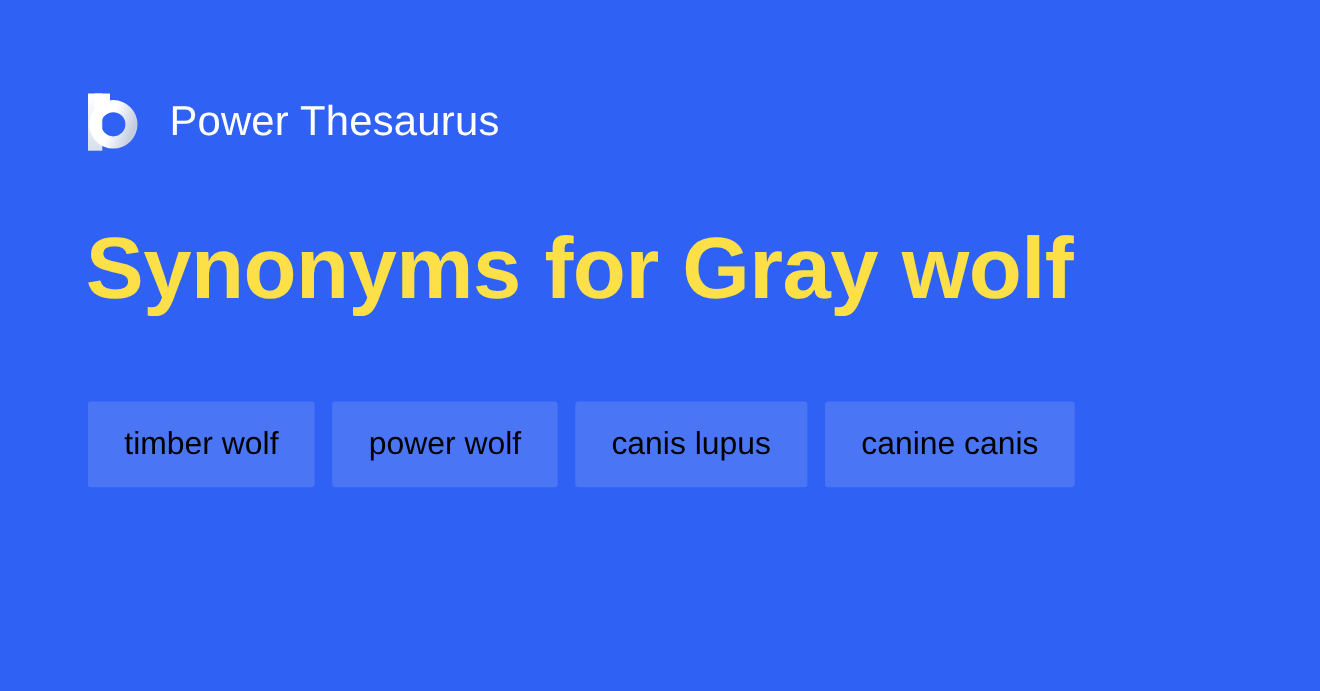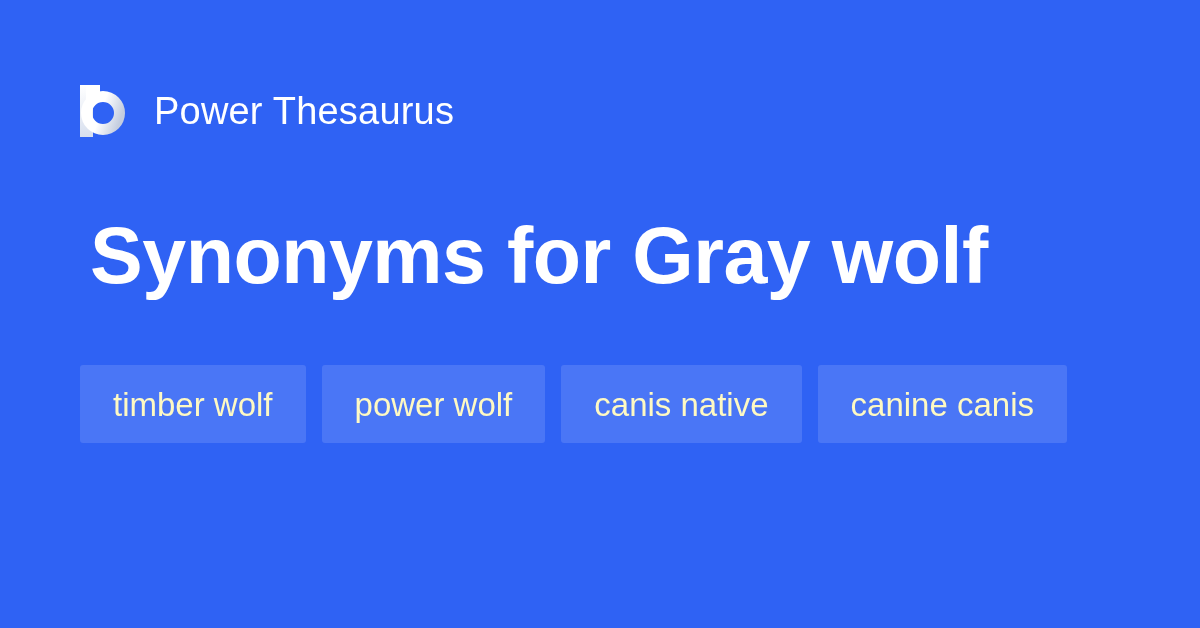--- a/index.html
+++ b/index.html
@@ -50,25 +50,25 @@
     letter-spacing: 0.2px;
     white-space: nowrap;
     text-transform: capitalize;
   }
 
   
   .headline {
     position: absolute;
     left: 78px;
     top: 196px;
-    margin: 12px;
+    margin: 0;
     font-size: 79px;
     line-height: 96px;
     font-weight: 700;
-    color: #ffffff;
+    color: #fde047;
     letter-spacing: -0.5px;
     white-space: nowrap;
   }
 
   
   .chip-list {
     position: absolute;
     left: 80px;
     top: 365px;
     width: 1060px;
@@ -80,22 +80,22 @@
 
   .chip {
     height: 78px;
     box-sizing: border-box;
     display: flex;
     align-items: center;
     justify-content: center;
     padding: 0 33px;
     background: #4a76f6;
     border-radius: 3px;
-    color: #fef9c3;
-    font-size: 33px;
+    color: #000000;
+    font-size: 29px;
     line-height: 1;
     font-weight: 400;
     white-space: nowrap;
   }
 </style>
 </head>
 <body>
 
 <div class="card">
 
@@ -121,17 +121,17 @@
       <rect x="6" y="2" width="14" height="14" fill="#ffffff"></rect>
     </svg>
     <div class="brand-name">power thesaurus</div>
   </div>
 
   <h1 class="headline">Synonyms for Gray wolf</h1>
 
   <div class="chip-list">
     <div class="chip">timber wolf</div>
     <div class="chip">power wolf</div>
-    <div class="chip">canis native</div>
+    <div class="chip">canis lupus</div>
     <div class="chip">canine canis</div>
   </div>
 
 </div>
 
 </body></html>

